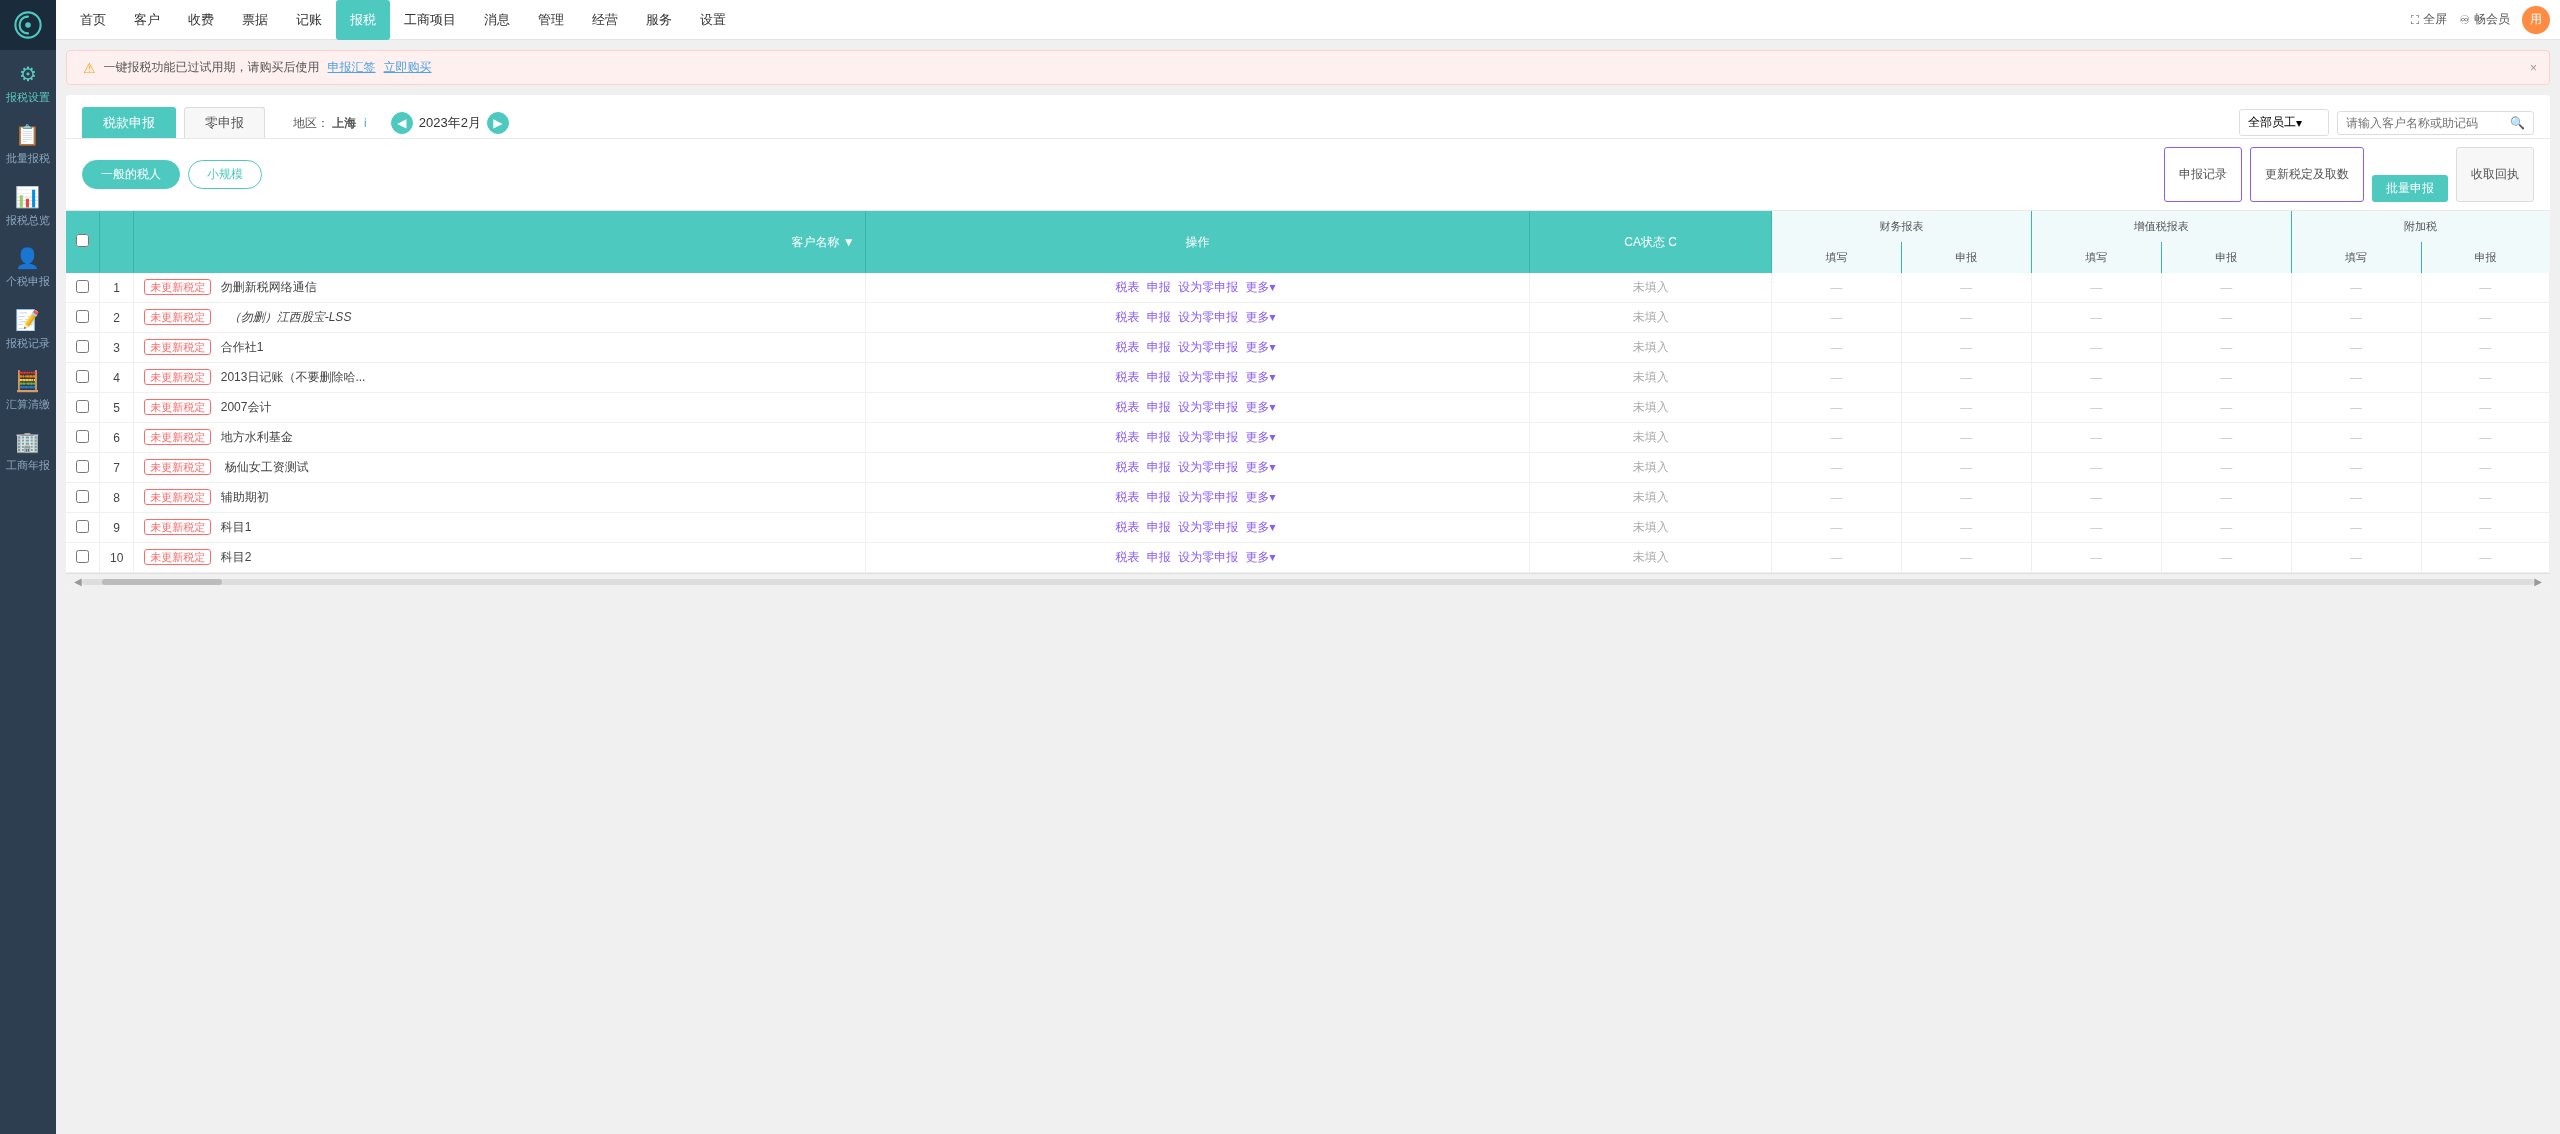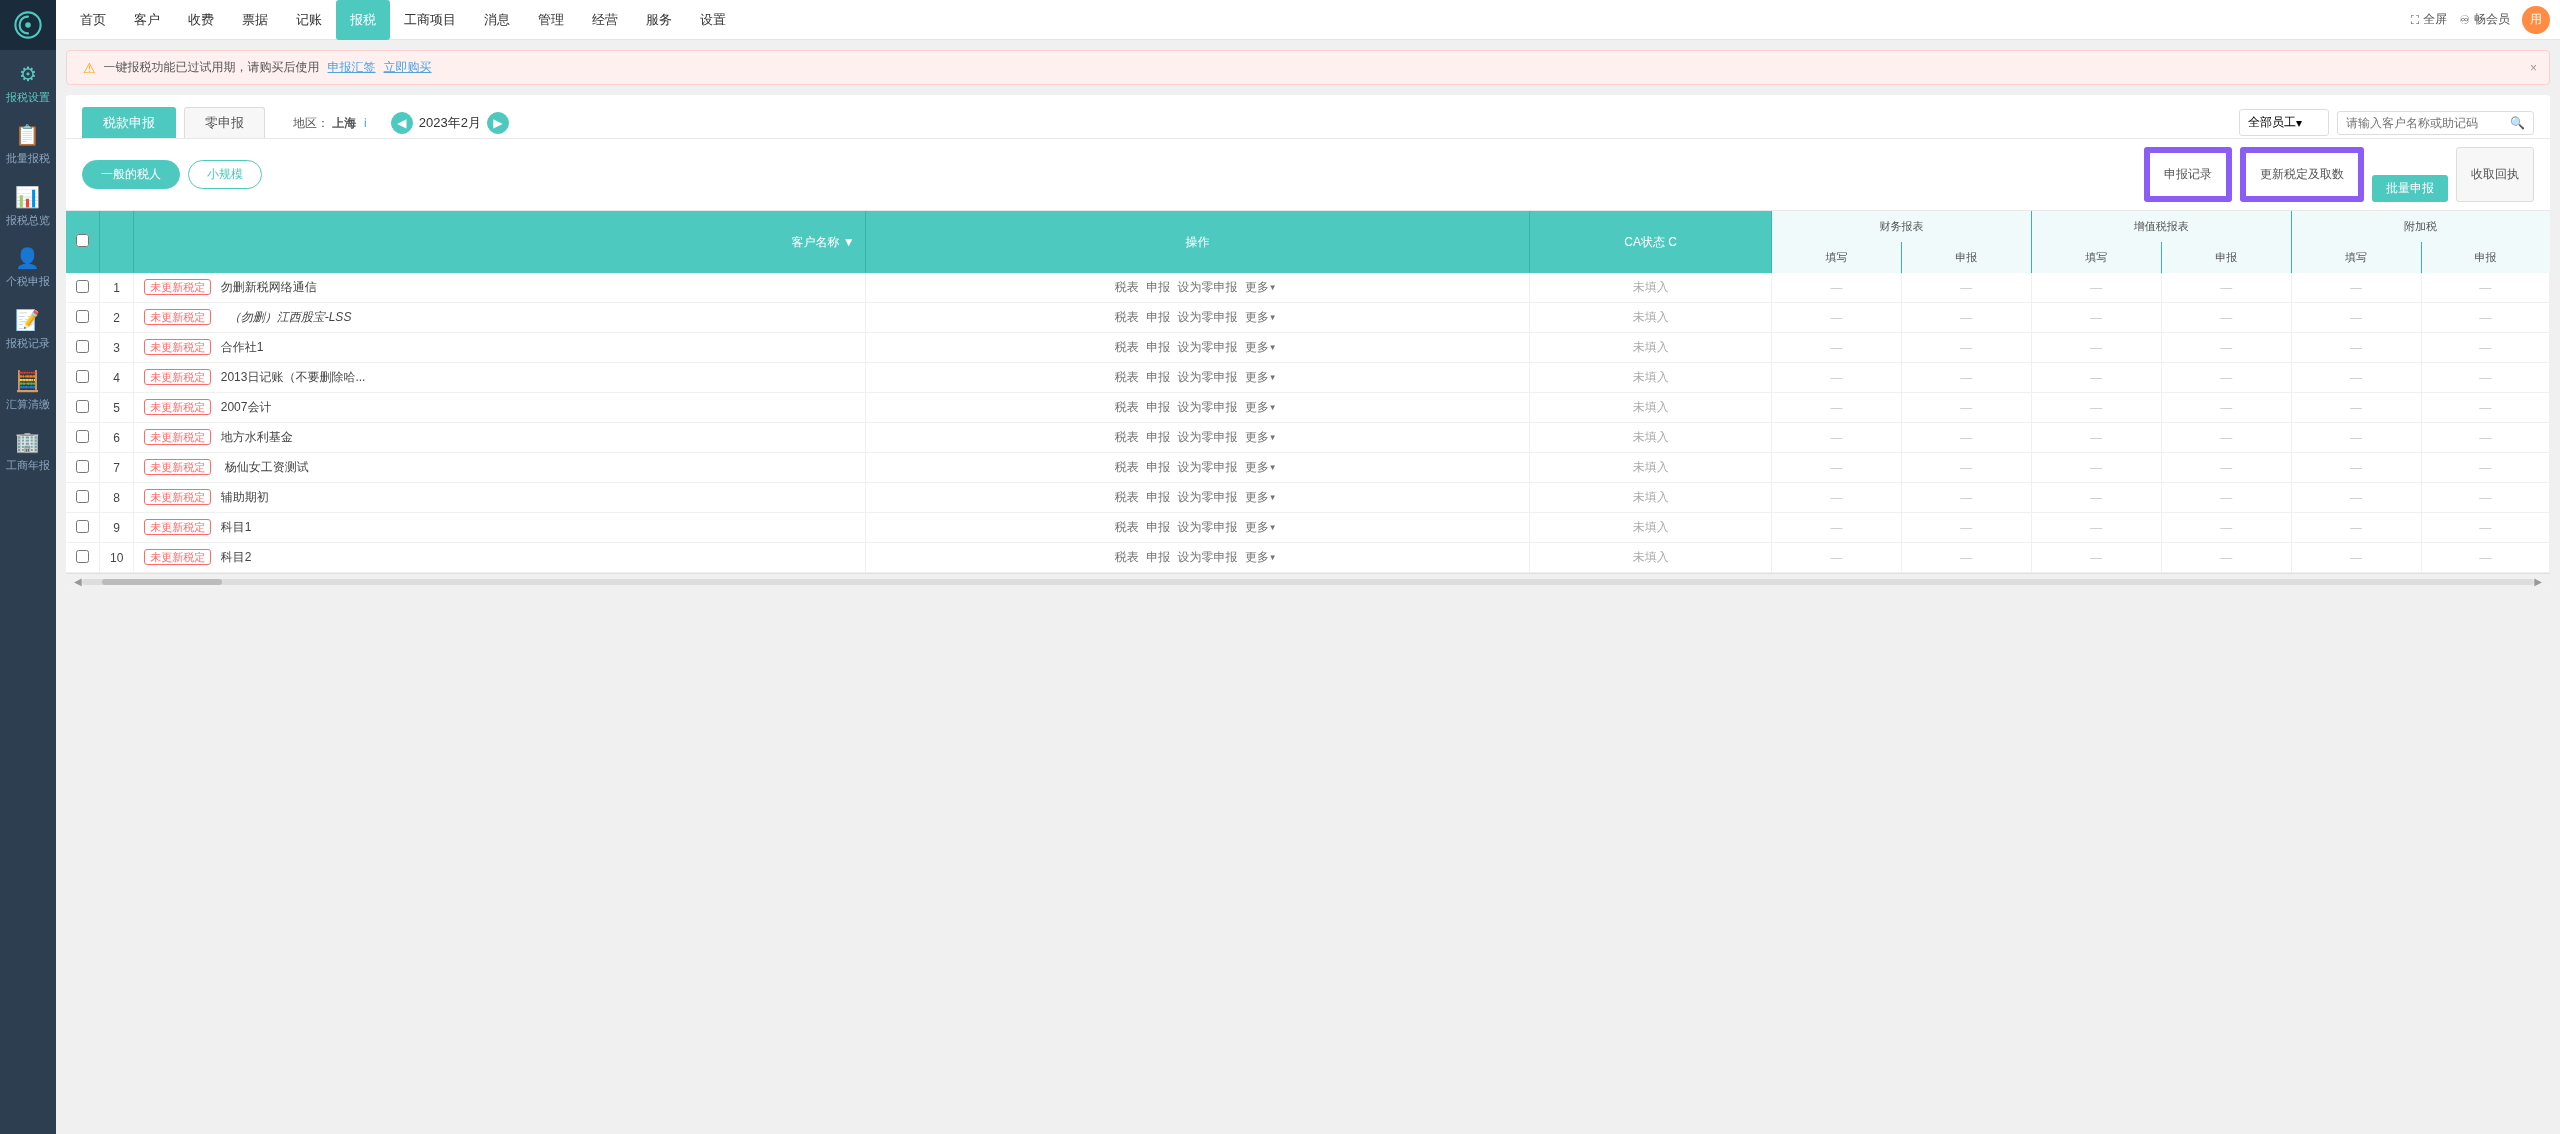--- a/index.html
+++ b/index.html
@@ -212,21 +212,21 @@
       background: #4ec9c0;
       color: #fff;
     }
     .action-buttons {
       margin-left: auto;
       display: flex;
       gap: 8px;
     }
     .btn-outline {
       padding: 5px 14px;
-      border: 6px solid #8b5cf6;
+      border: 1px solid #8b5cf6;
       border-radius: 3px;
       background: #fff;
       cursor: pointer;
       font-size: 12px;
       color: #555;
     }
     .btn-primary {
       padding: 5px 14px;
       border: none;
       border-radius: 3px;
@@ -276,24 +276,23 @@
     tbody td:nth-child(3) { text-align: left; }
     .tag-unverified {
       border: 1px solid #ff6b6b;
       color: #ff6b6b;
       border-radius: 3px;
       padding: 1px 5px;
       font-size: 11px;
       white-space: nowrap;
     }
     .action-link {
-      color: #737373;
+      color: #8b5cf6;
       cursor: pointer;
       margin-right: 4px;
-      font-family: Liberation Mono, monospace;
     }
     .status-not-entered { color: #aaa; }
     .dash { color: #ccc; }
     .checkbox-cell { width: 30px; text-align: center; }
 
     
     .scroll-bar-area {
       height: 16px;
       background: #f0f0f0;
       border-top: 1px solid #e0e0e0;

